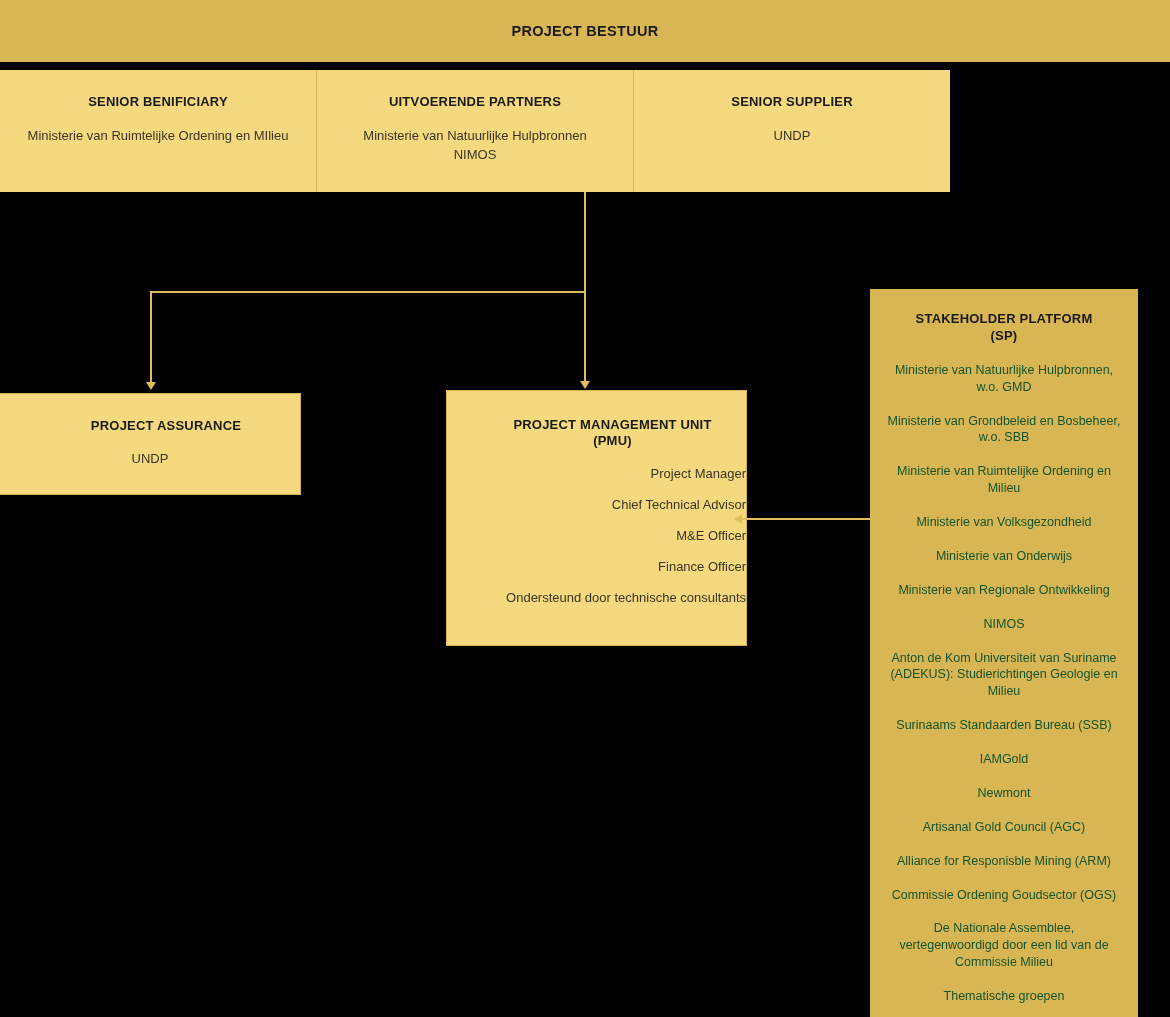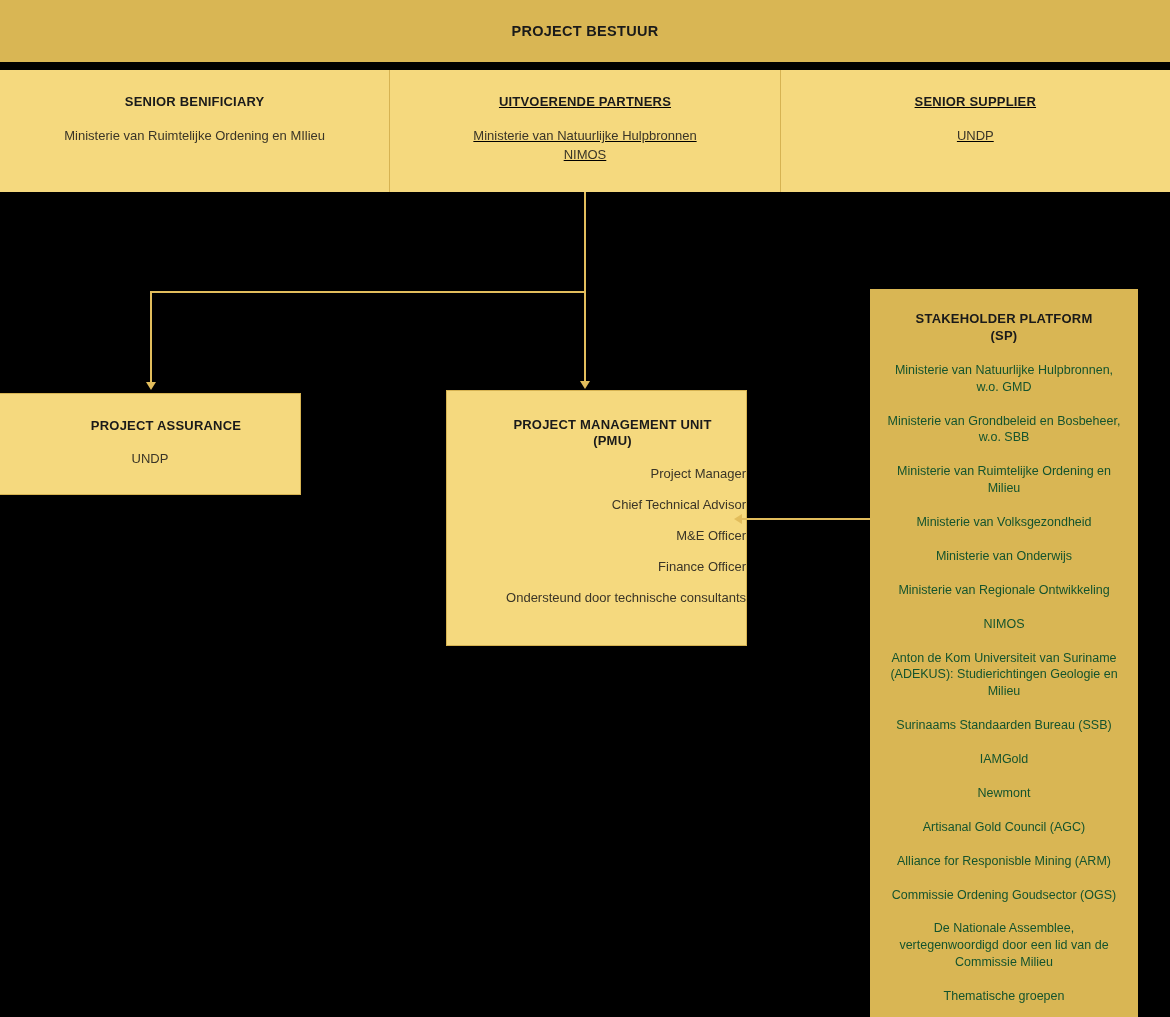--- a/index.html
+++ b/index.html
@@ -31,31 +31,31 @@
     font-size: 14.5px;
     font-weight: bold;
     color: #1a1a1a;
     letter-spacing: 0.3px;
   }
 
   
   .board-row {
     position: absolute;
     left: 0; top: 70px;
-    width: 1170px; height: 122px;
+    width: 950px; height: 122px;
     background: #f5d97e;
     display: flex;
   }
   .board-col {
     flex: 1 1 0;
     position: relative;
     padding-top: 24px;
     text-align: center;
   }
-  .board-col + .board-col { border-left: 1.5px solid #d6b352; text-decoration: underline; }
+  .board-col + .board-col { border-left: 1.5px solid #d6b352; }
   .board-col-title {
     font-size: 13px;
     font-weight: bold;
     color: #1a1a1a;
     letter-spacing: 0.2px;
     margin-bottom: 18px;
   }
   .board-col-body {
     font-size: 13px;
     color: #3a3527;

